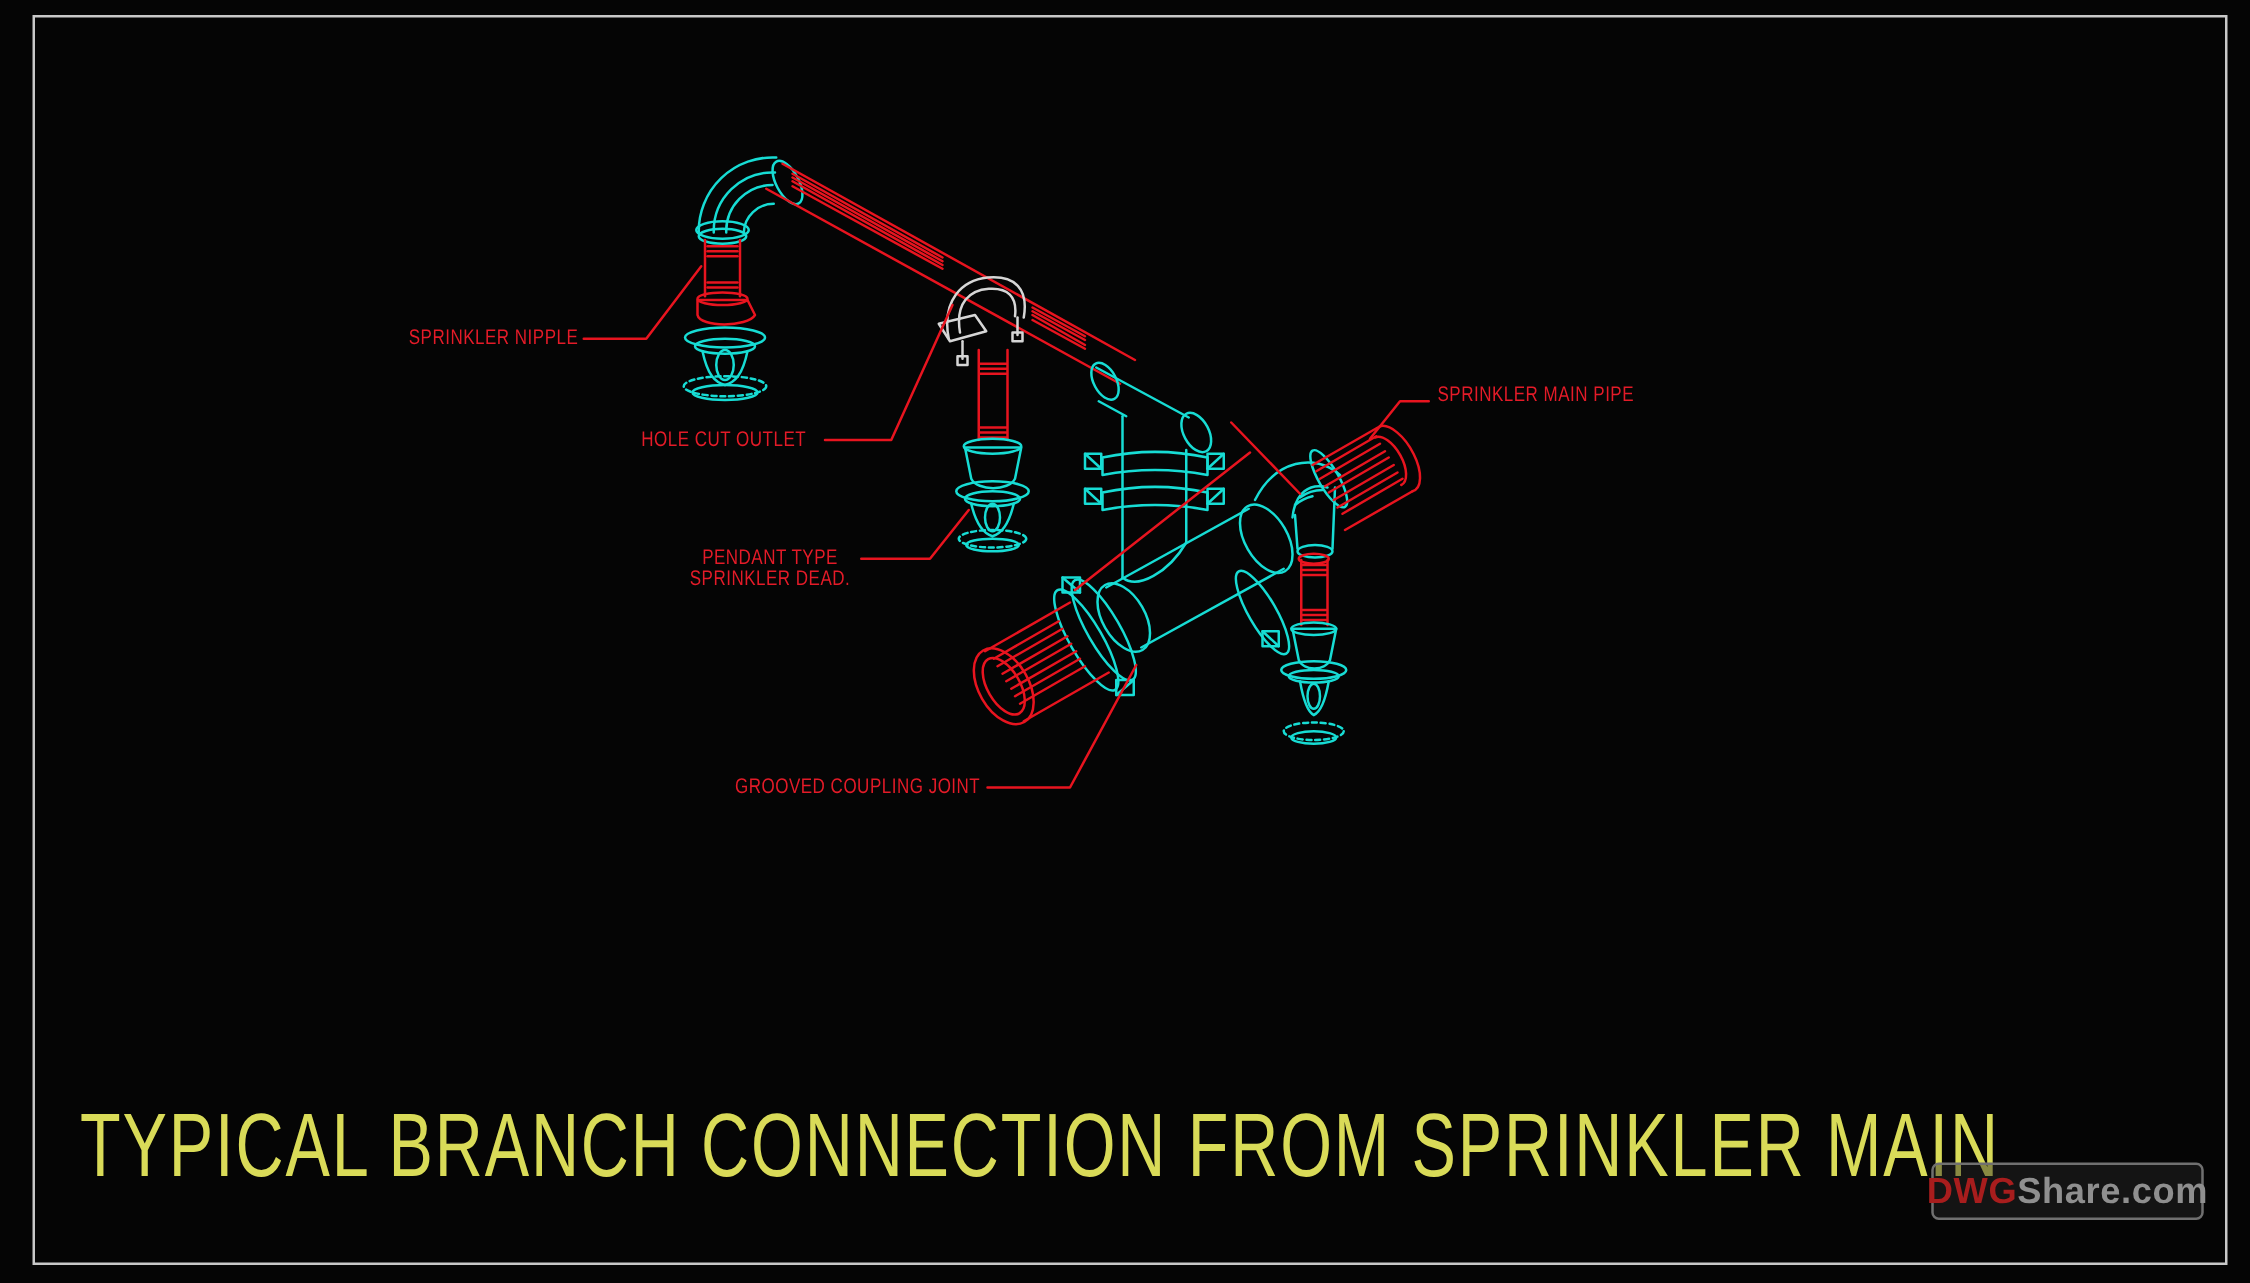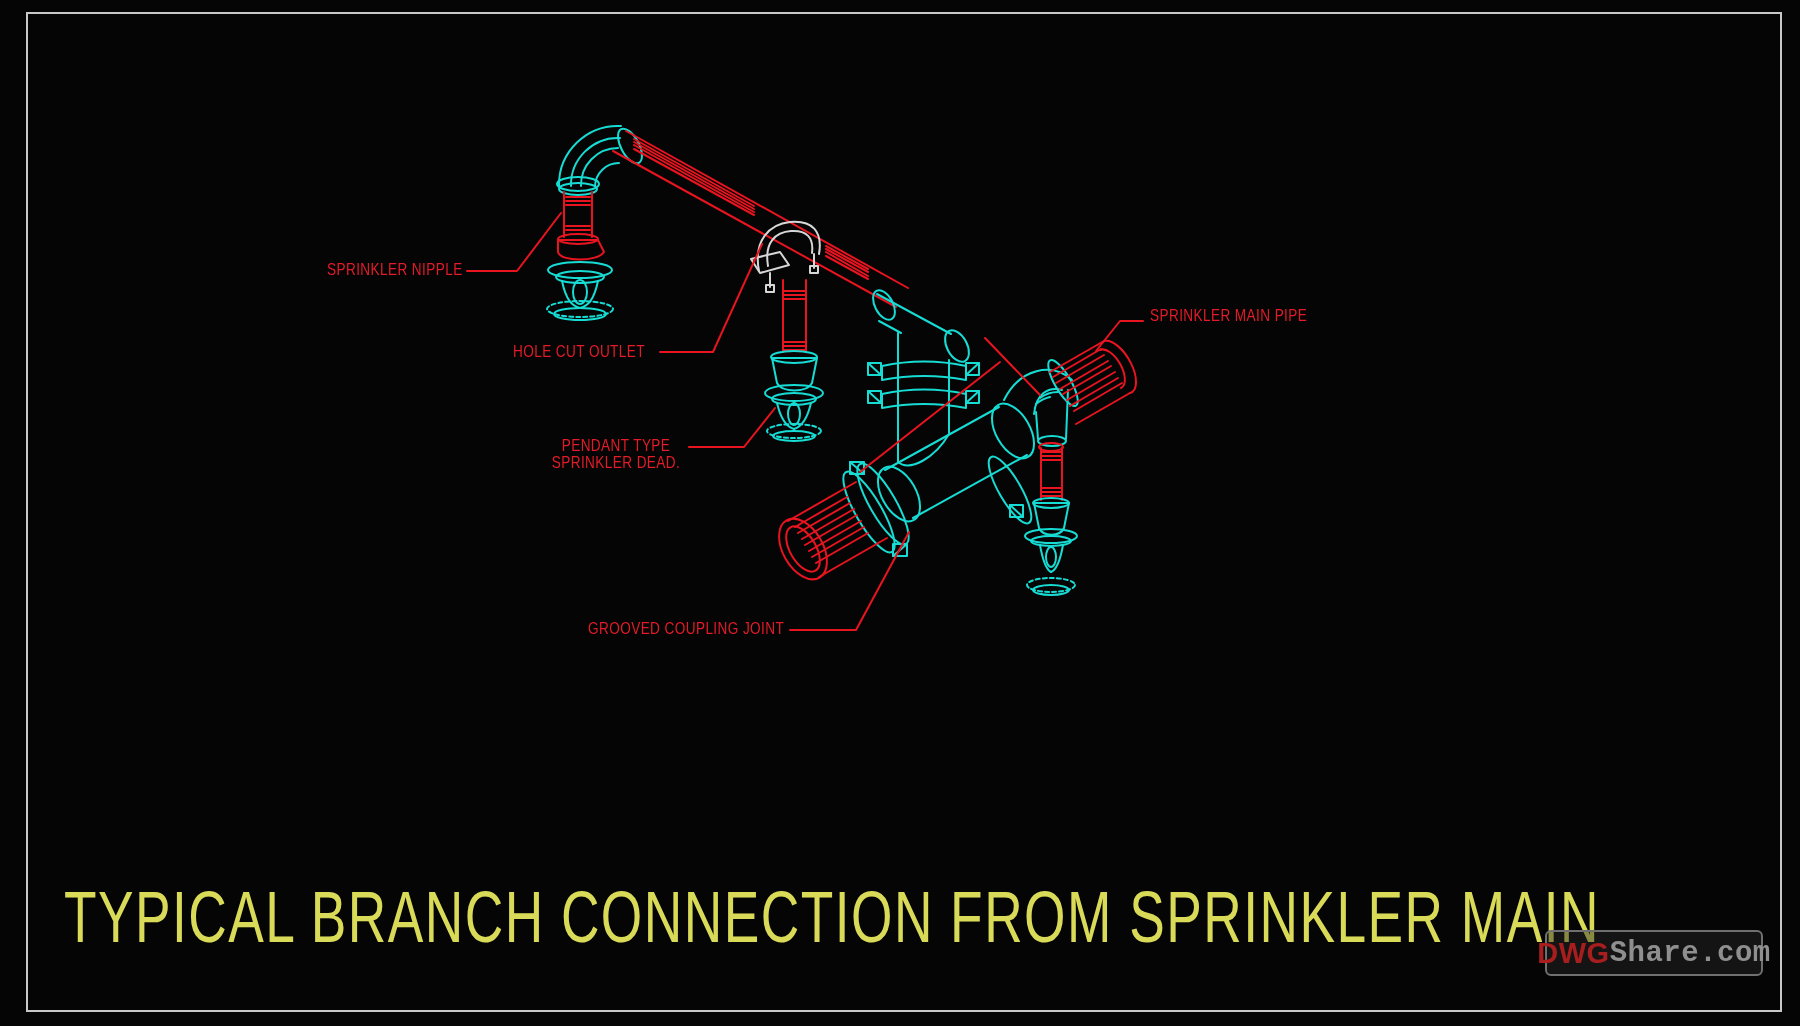--- a/index.html
+++ b/index.html
@@ -20,21 +20,21 @@
              transform-origin:left top;line-height:17px;}
   .cad-label.centered{text-align:center;transform-origin:center top;}
   .title{position:absolute;left:64px;top:876px;color:var(--yellow,#d9db58);
          font-size:72px;letter-spacing:2px;white-space:nowrap;
          transform:scaleX(.74);transform-origin:left top;font-weight:normal;}
   .watermark{position:absolute;left:1545px;top:930px;width:214px;height:42px;
              border:2px solid #707070;border-radius:6px;background:rgba(40,40,40,.45);
              display:flex;align-items:center;justify-content:center;
              font-weight:bold;font-size:29px;letter-spacing:.5px;z-index:5;}
   .wm-red{color:var(--wmred,#a81d1d);}
-  .wm-gray{color:var(--wmgray,#8f8f8f);font-family:Liberation Mono, monospace;}
+  .wm-gray{color:var(--wmgray,#8f8f8f);}
 </style>
 </head>
 <body>
 
 <div class="frame"></div>
 
 <svg class="draw" width="1800" height="1026" viewBox="0 0 1800 1026">
 
   <g class="st-c">
     <path d="M559,186 A59,59 0 0 1 621,126"></path>

